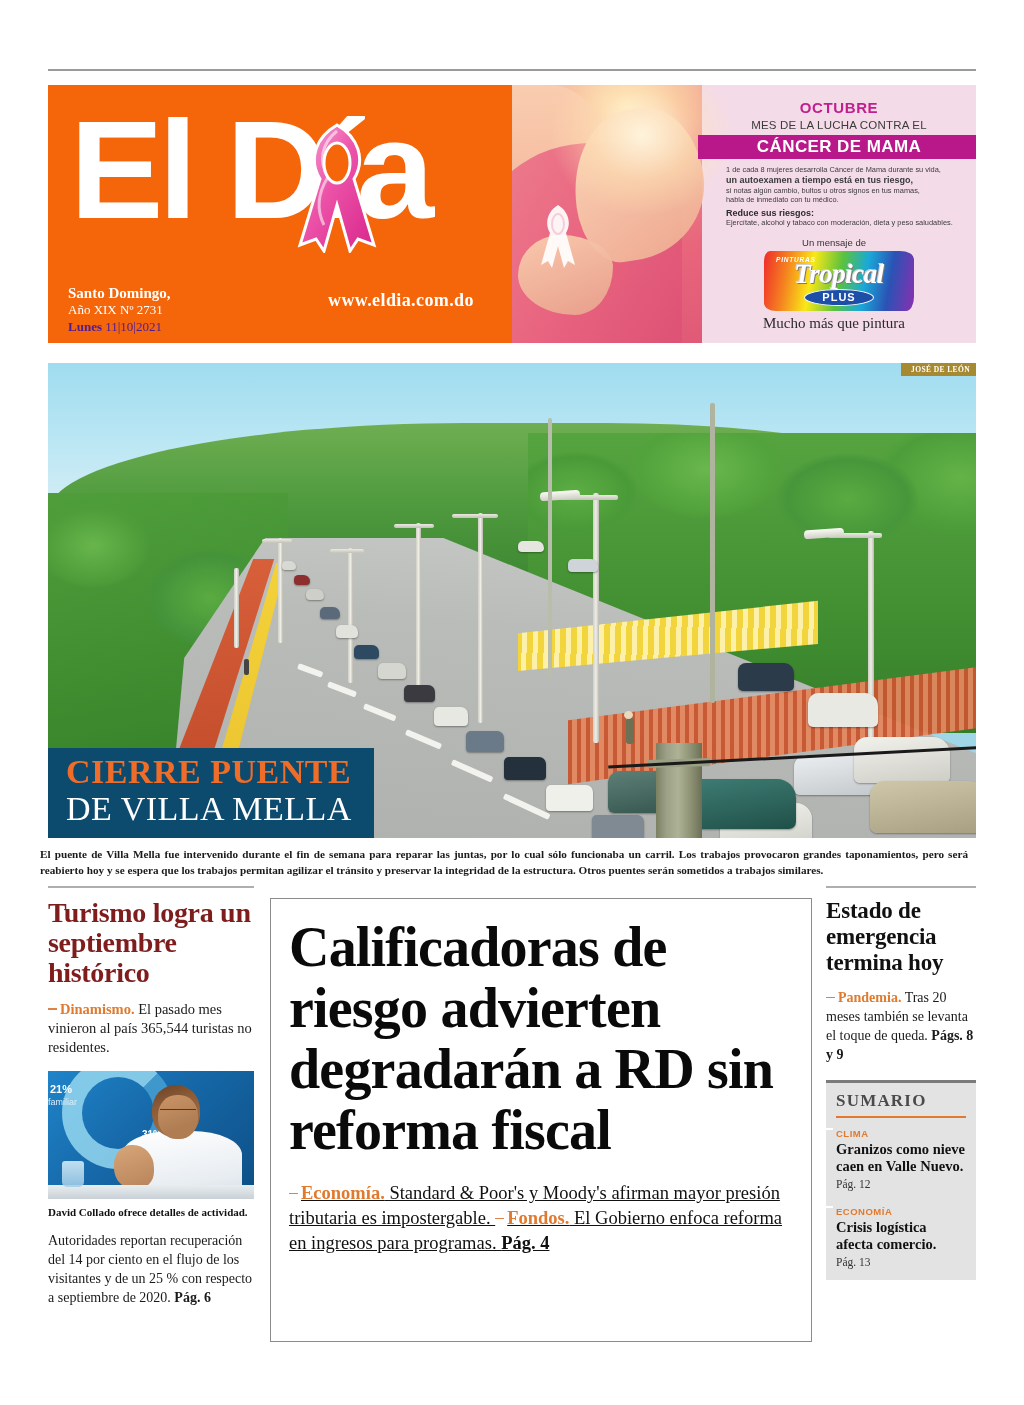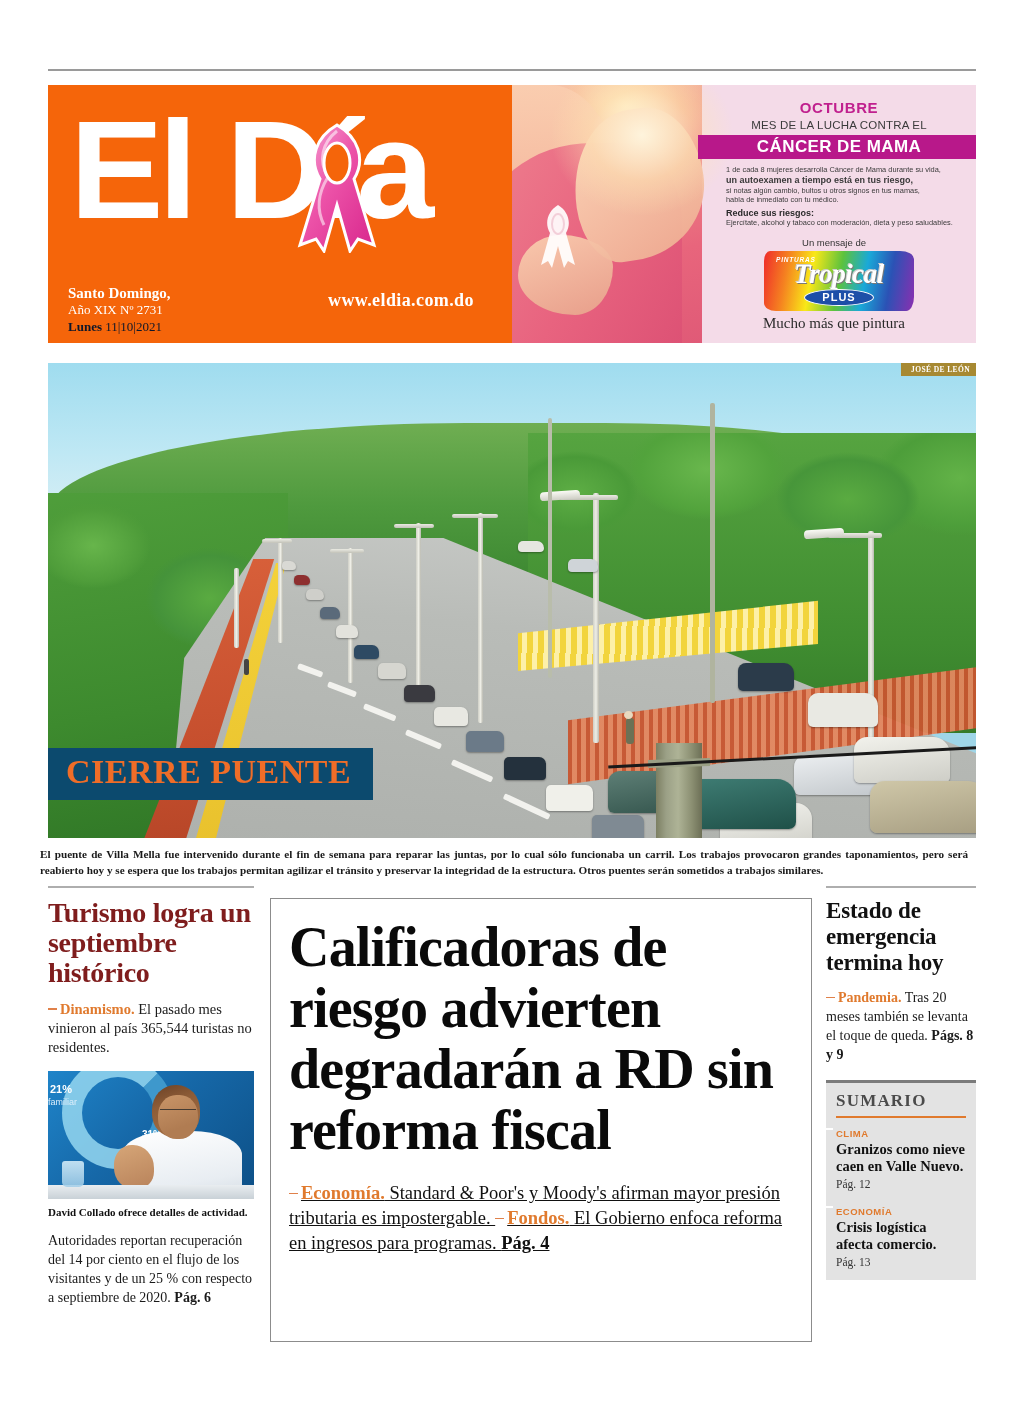--- a/index.html
+++ b/index.html
@@ -42,21 +42,21 @@
   .md-city {
     font-family: "Liberation Serif", serif; font-weight: bold;
     font-size: 15px; color: #ffffff; line-height: 17px;
   }
   .md-year {
     font-family: "Liberation Serif", serif;
     font-size: 13px; color: #ffffff; line-height: 16px;
   }
   .md-date {
     font-family: "Liberation Serif", serif;
-    font-size: 13px; color: #0f172a; line-height: 17px;
+    font-size: 13px; color: #4c1d95; line-height: 17px;
   }
   .md-date b { font-weight: bold; }
   .md-web {
     position: absolute; left: 260px; top: 5px;
     font-family: "Liberation Serif", serif; font-weight: bold;
     font-size: 18px; color: #ffffff; letter-spacing: 0.4px;
   }
 
   
   .ad {
@@ -566,20 +566,21 @@
 
     <div class="woodpole"></div>
     <div style="position:absolute; left:600px; top:396px; width:62px; height:8px; background:#9aa085; transform:rotate(-2deg);"></div>
 
     <div style="position:absolute; left:560px; top:392px; width:400px; height:3px; background:#1a1a1a; transform:rotate(-3deg);"></div>
 
     <div class="credit">JOSÉ DE LEÓN</div>
 
     <div class="hero-title">
       <div class="l1">CIERRE PUENTE</div>
+      <div class="l2">DE VILLA MELLA</div>
     </div>
   </div>
 
   <div class="hero-caption">El puente de Villa Mella fue intervenido durante el fin de semana para reparar las juntas, por lo cual sólo funcionaba un carril. Los trabajos provocaron grandes taponamientos, pero será reabierto hoy y se espera que los trabajos permitan agilizar el tránsito y preservar la integridad de la estructura. Otros puentes serán sometidos a trabajos similares.</div>
 
   <div class="sec-rule left"></div>
   <div class="sec-rule right"></div>
 
   <div class="col-left">
     <h2>Turismo logra un septiembre histórico</h2>

